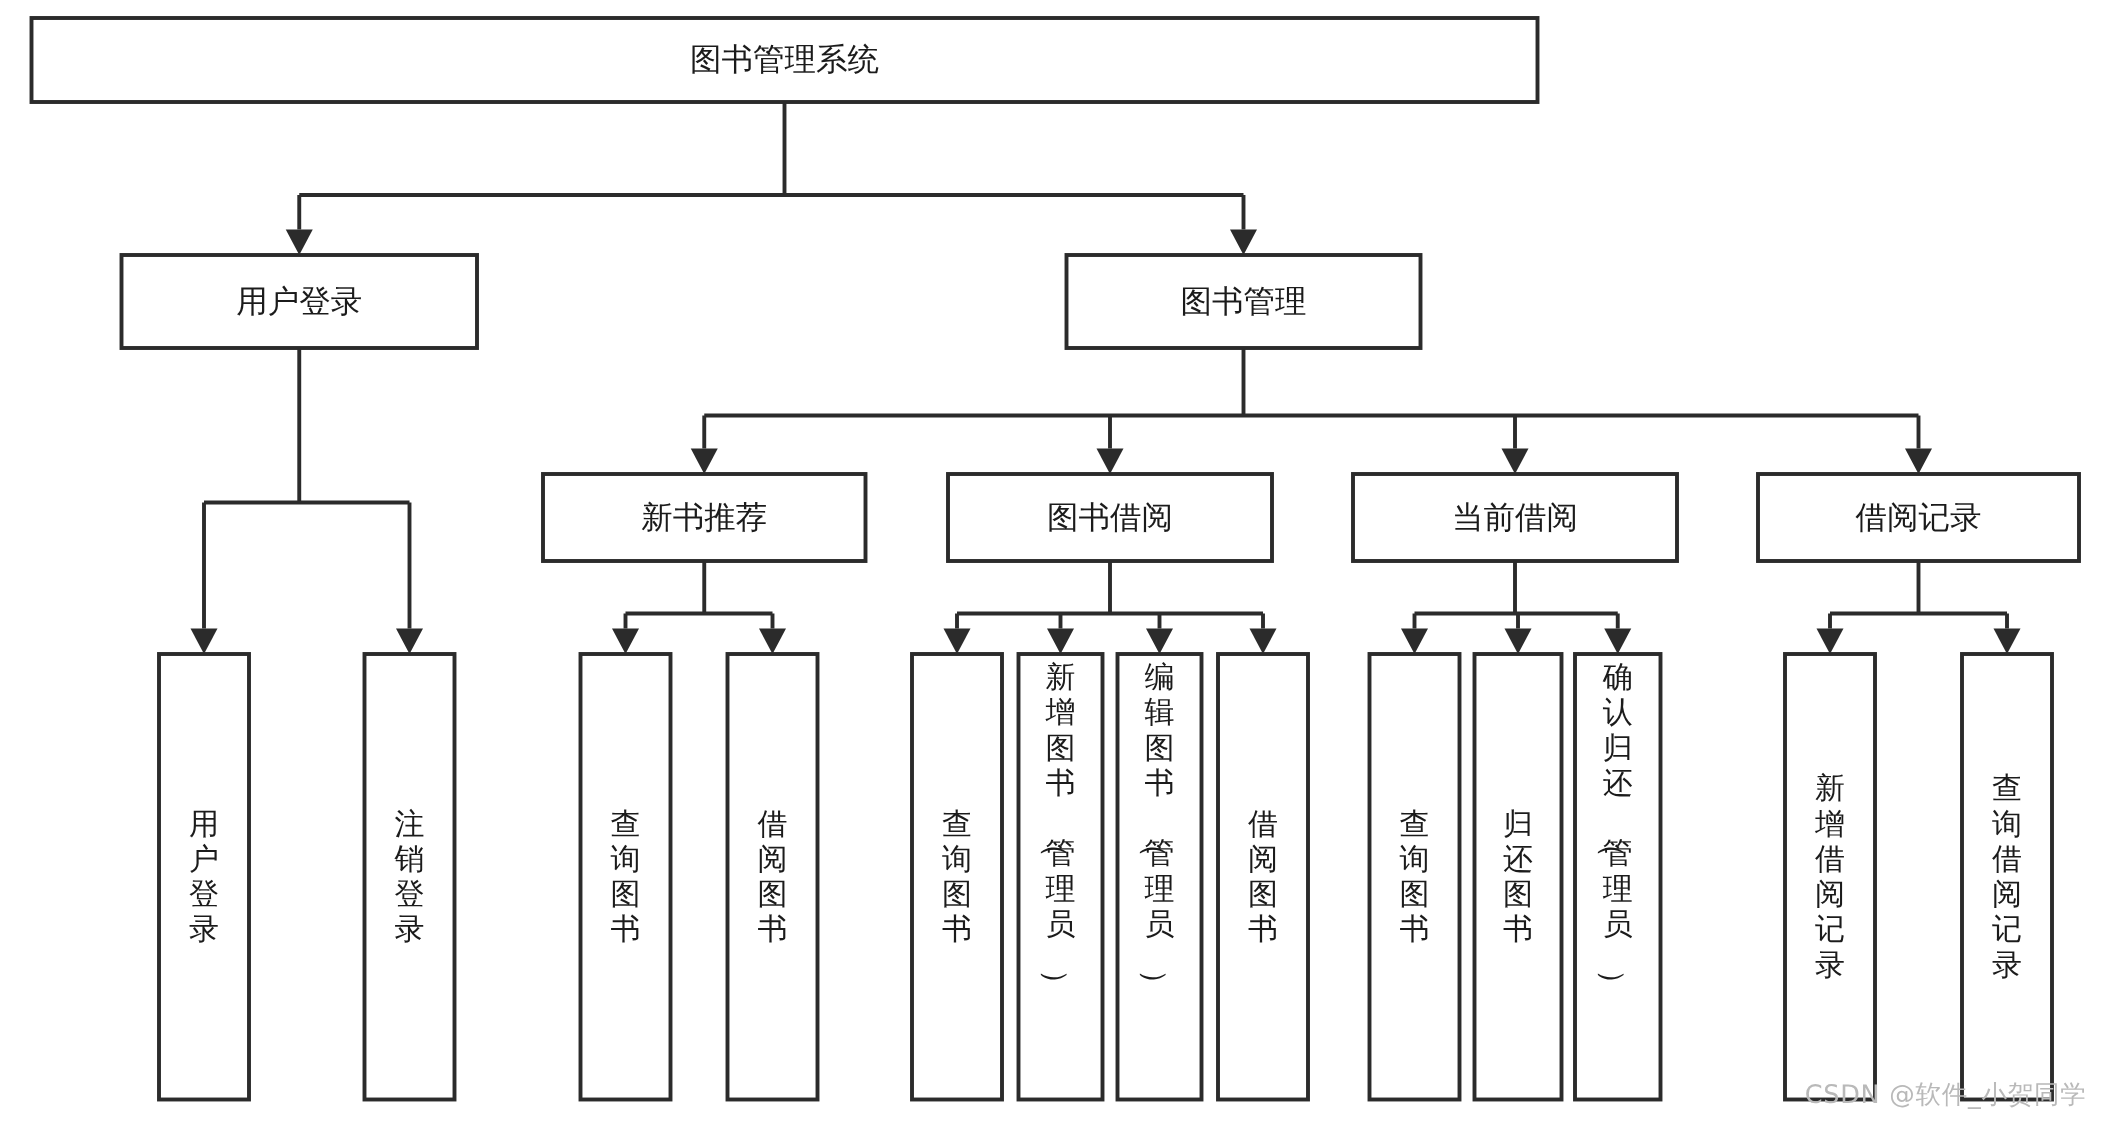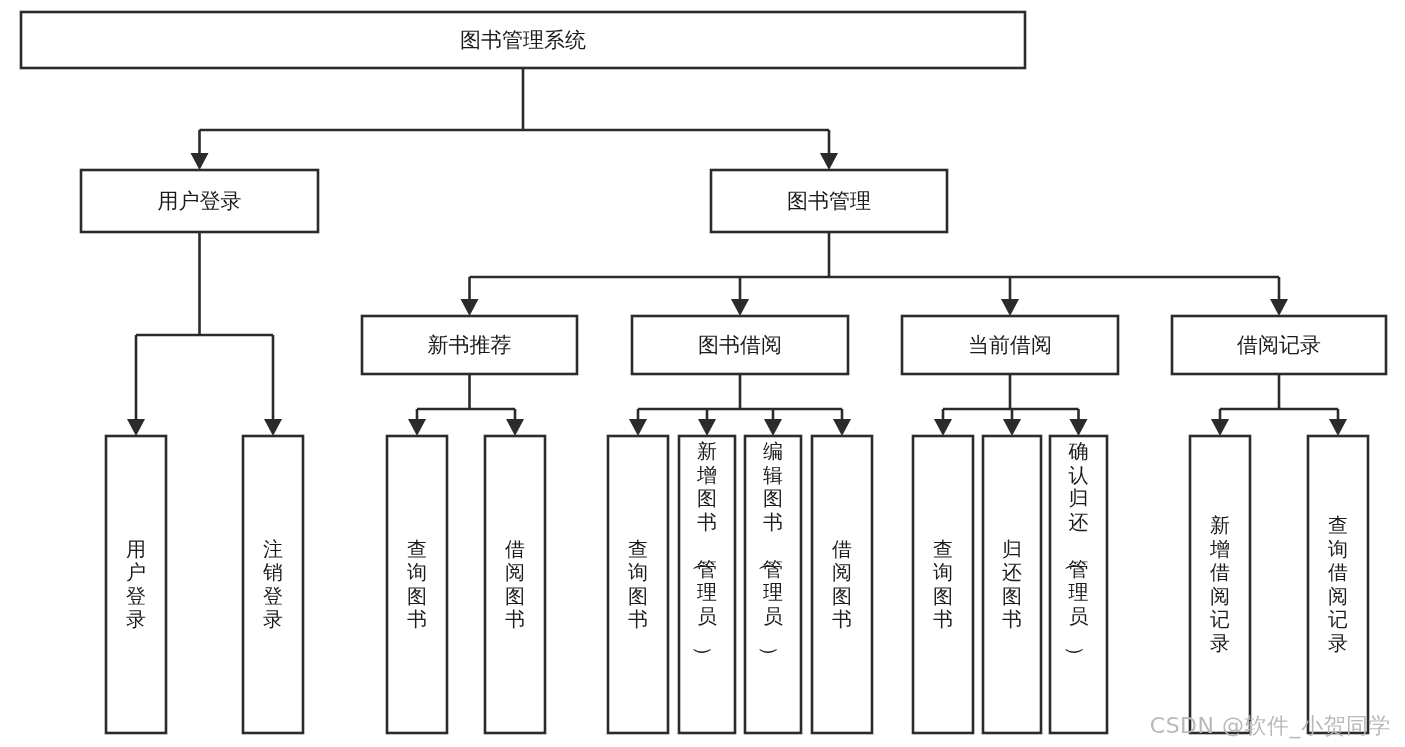--- a/index.html
+++ b/index.html
@@ -56,21 +56,21 @@
   }
   .edge-arrow {
     fill: #2b2b2b;
     stroke: none;
   }
   .watermark {
     position: absolute;
     right: 14px;
     bottom: 6px;
     font-family: "DejaVu Sans", "Liberation Sans", sans-serif;
-    font-size: 22px;
+    font-size: 17px;
     color: #b9b9b9;
     letter-spacing: 0.5px;
     user-select: none;
     white-space: nowrap;
   }
 </style>
 </head>
 <body>
 
 <div id="diagram-root">

